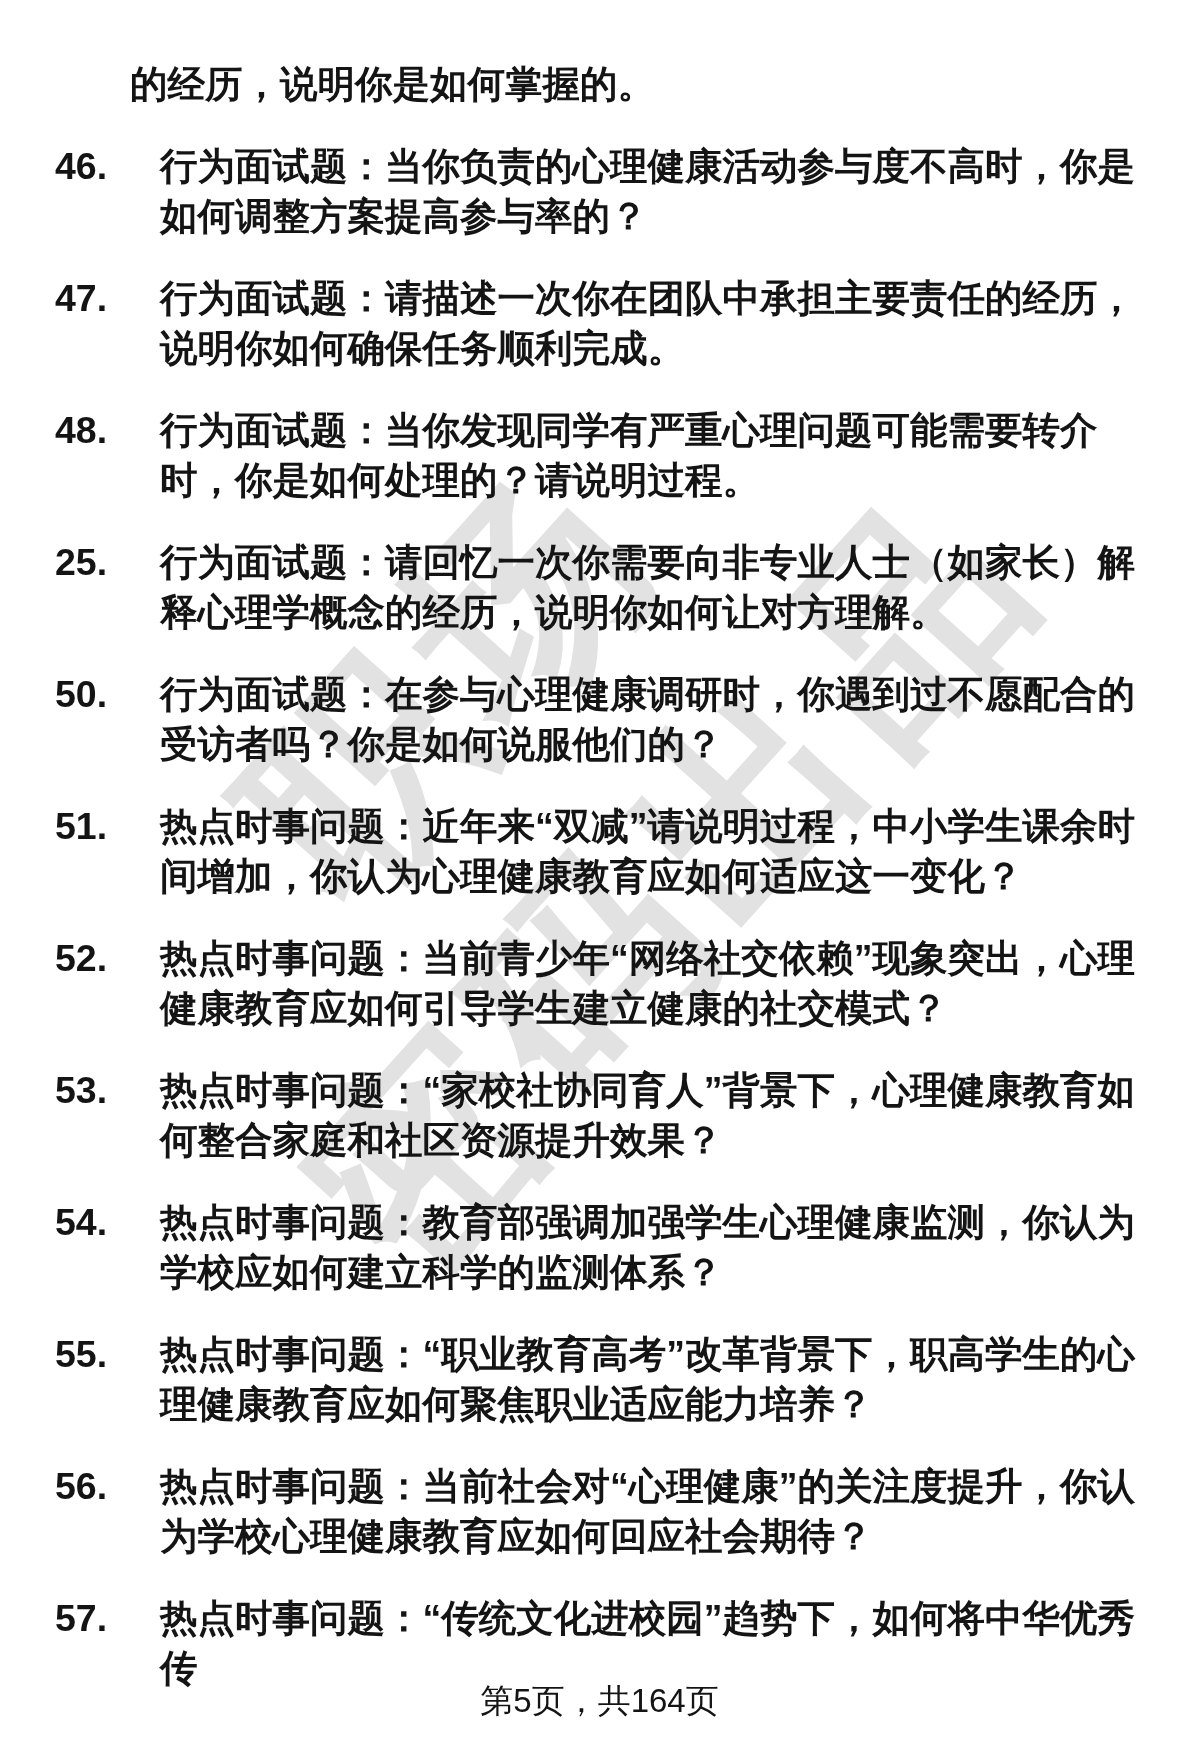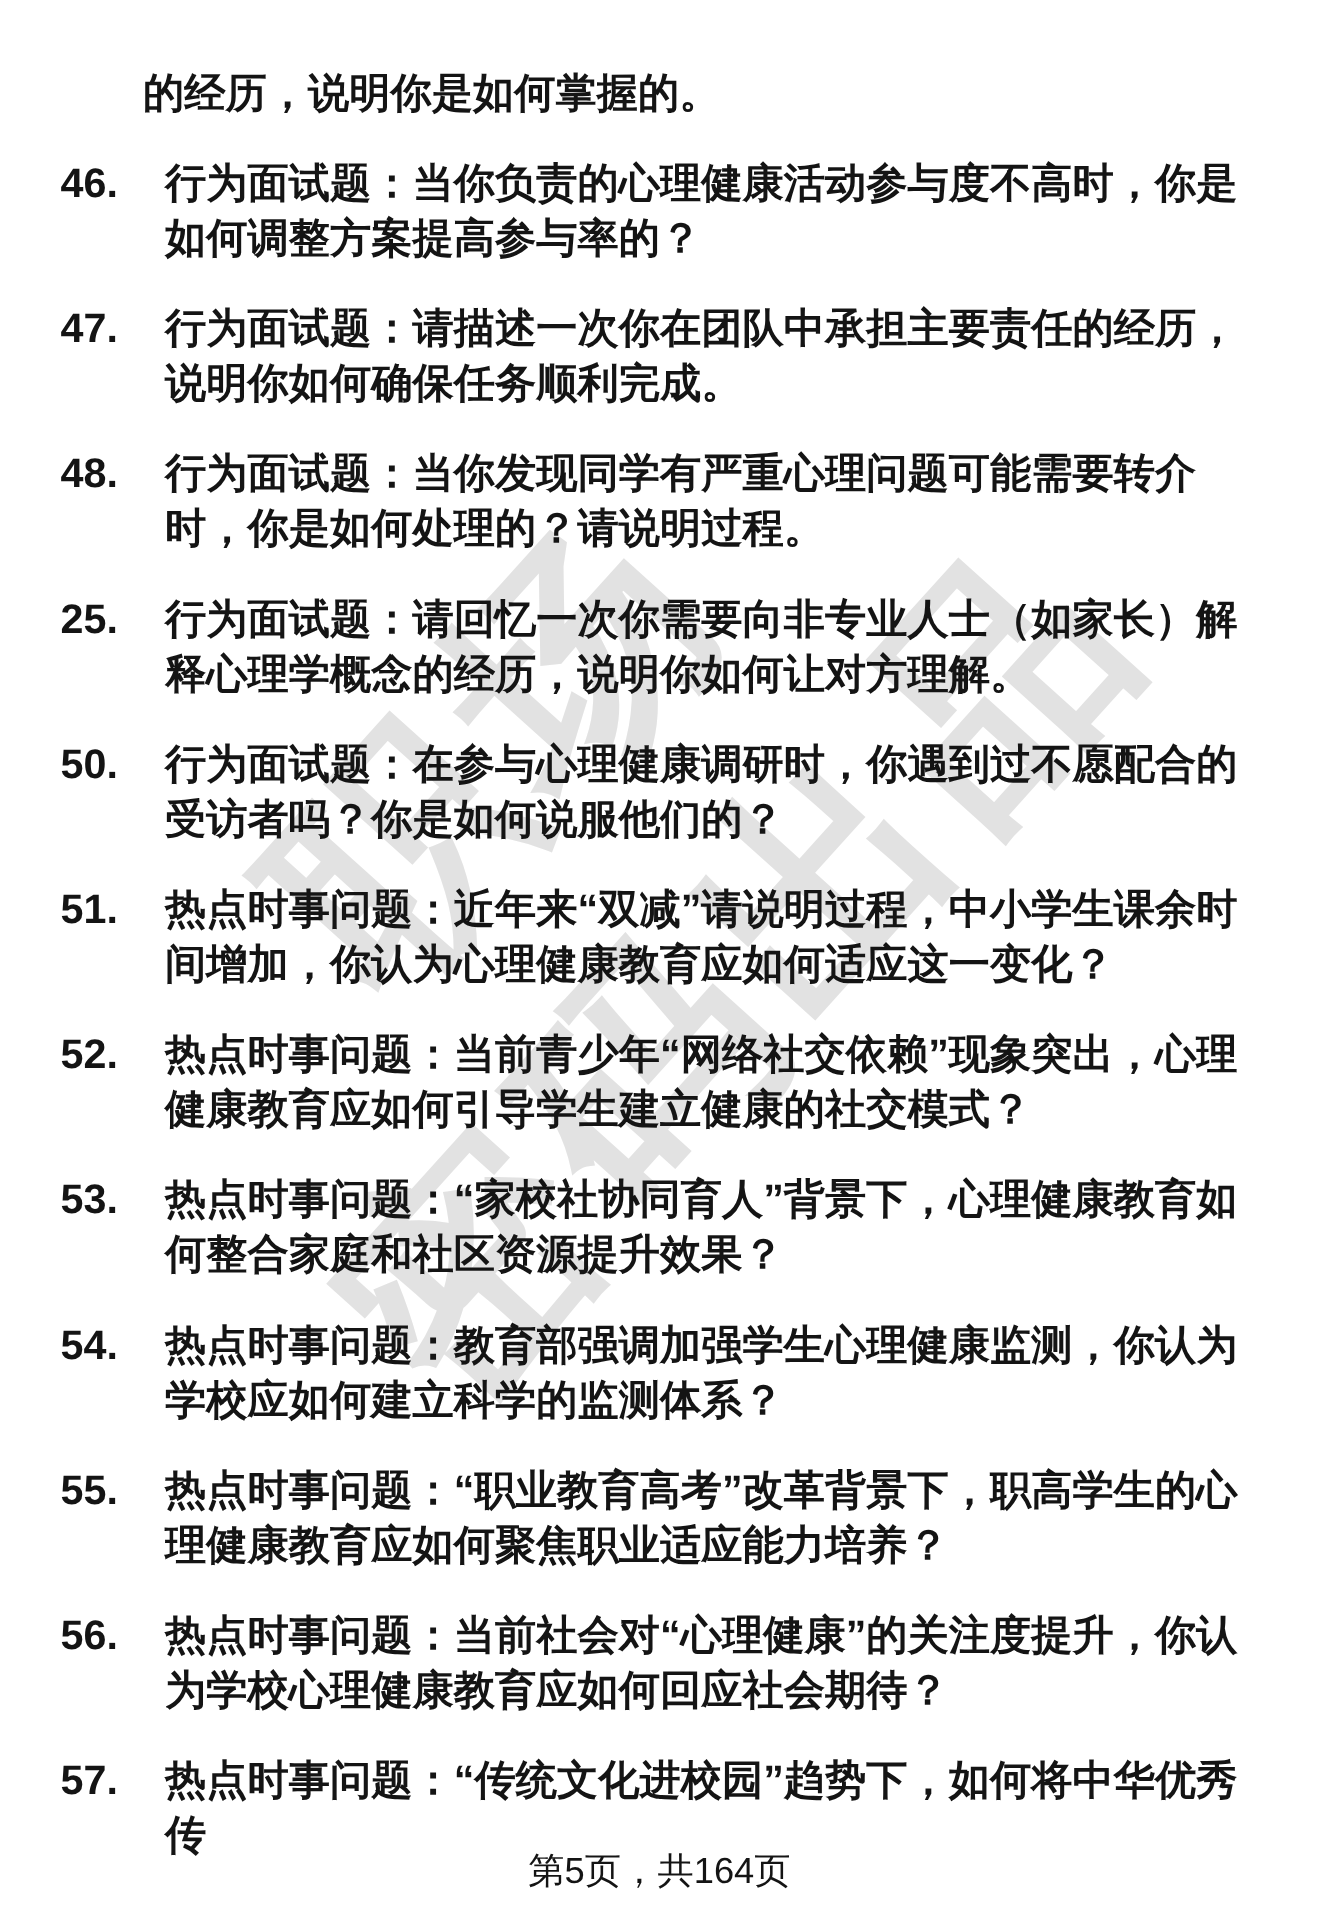--- a/index.html
+++ b/index.html
@@ -52,20 +52,21 @@
     margin-top: 32px;
     align-items: flex-start;
     gap: 20px;
   }
   .q-num {
     width: 75px;
     flex: 0 0 75px;
   }
   .q-text {
     width: 1018px;
+    margin-left: 10px;
   }
   .footer {
     position: absolute;
     left: 0;
     right: 1px;
     top: 1680px;
     text-align: center;
     font-size: 33px;
     line-height: 42px;
     z-index: 1;

